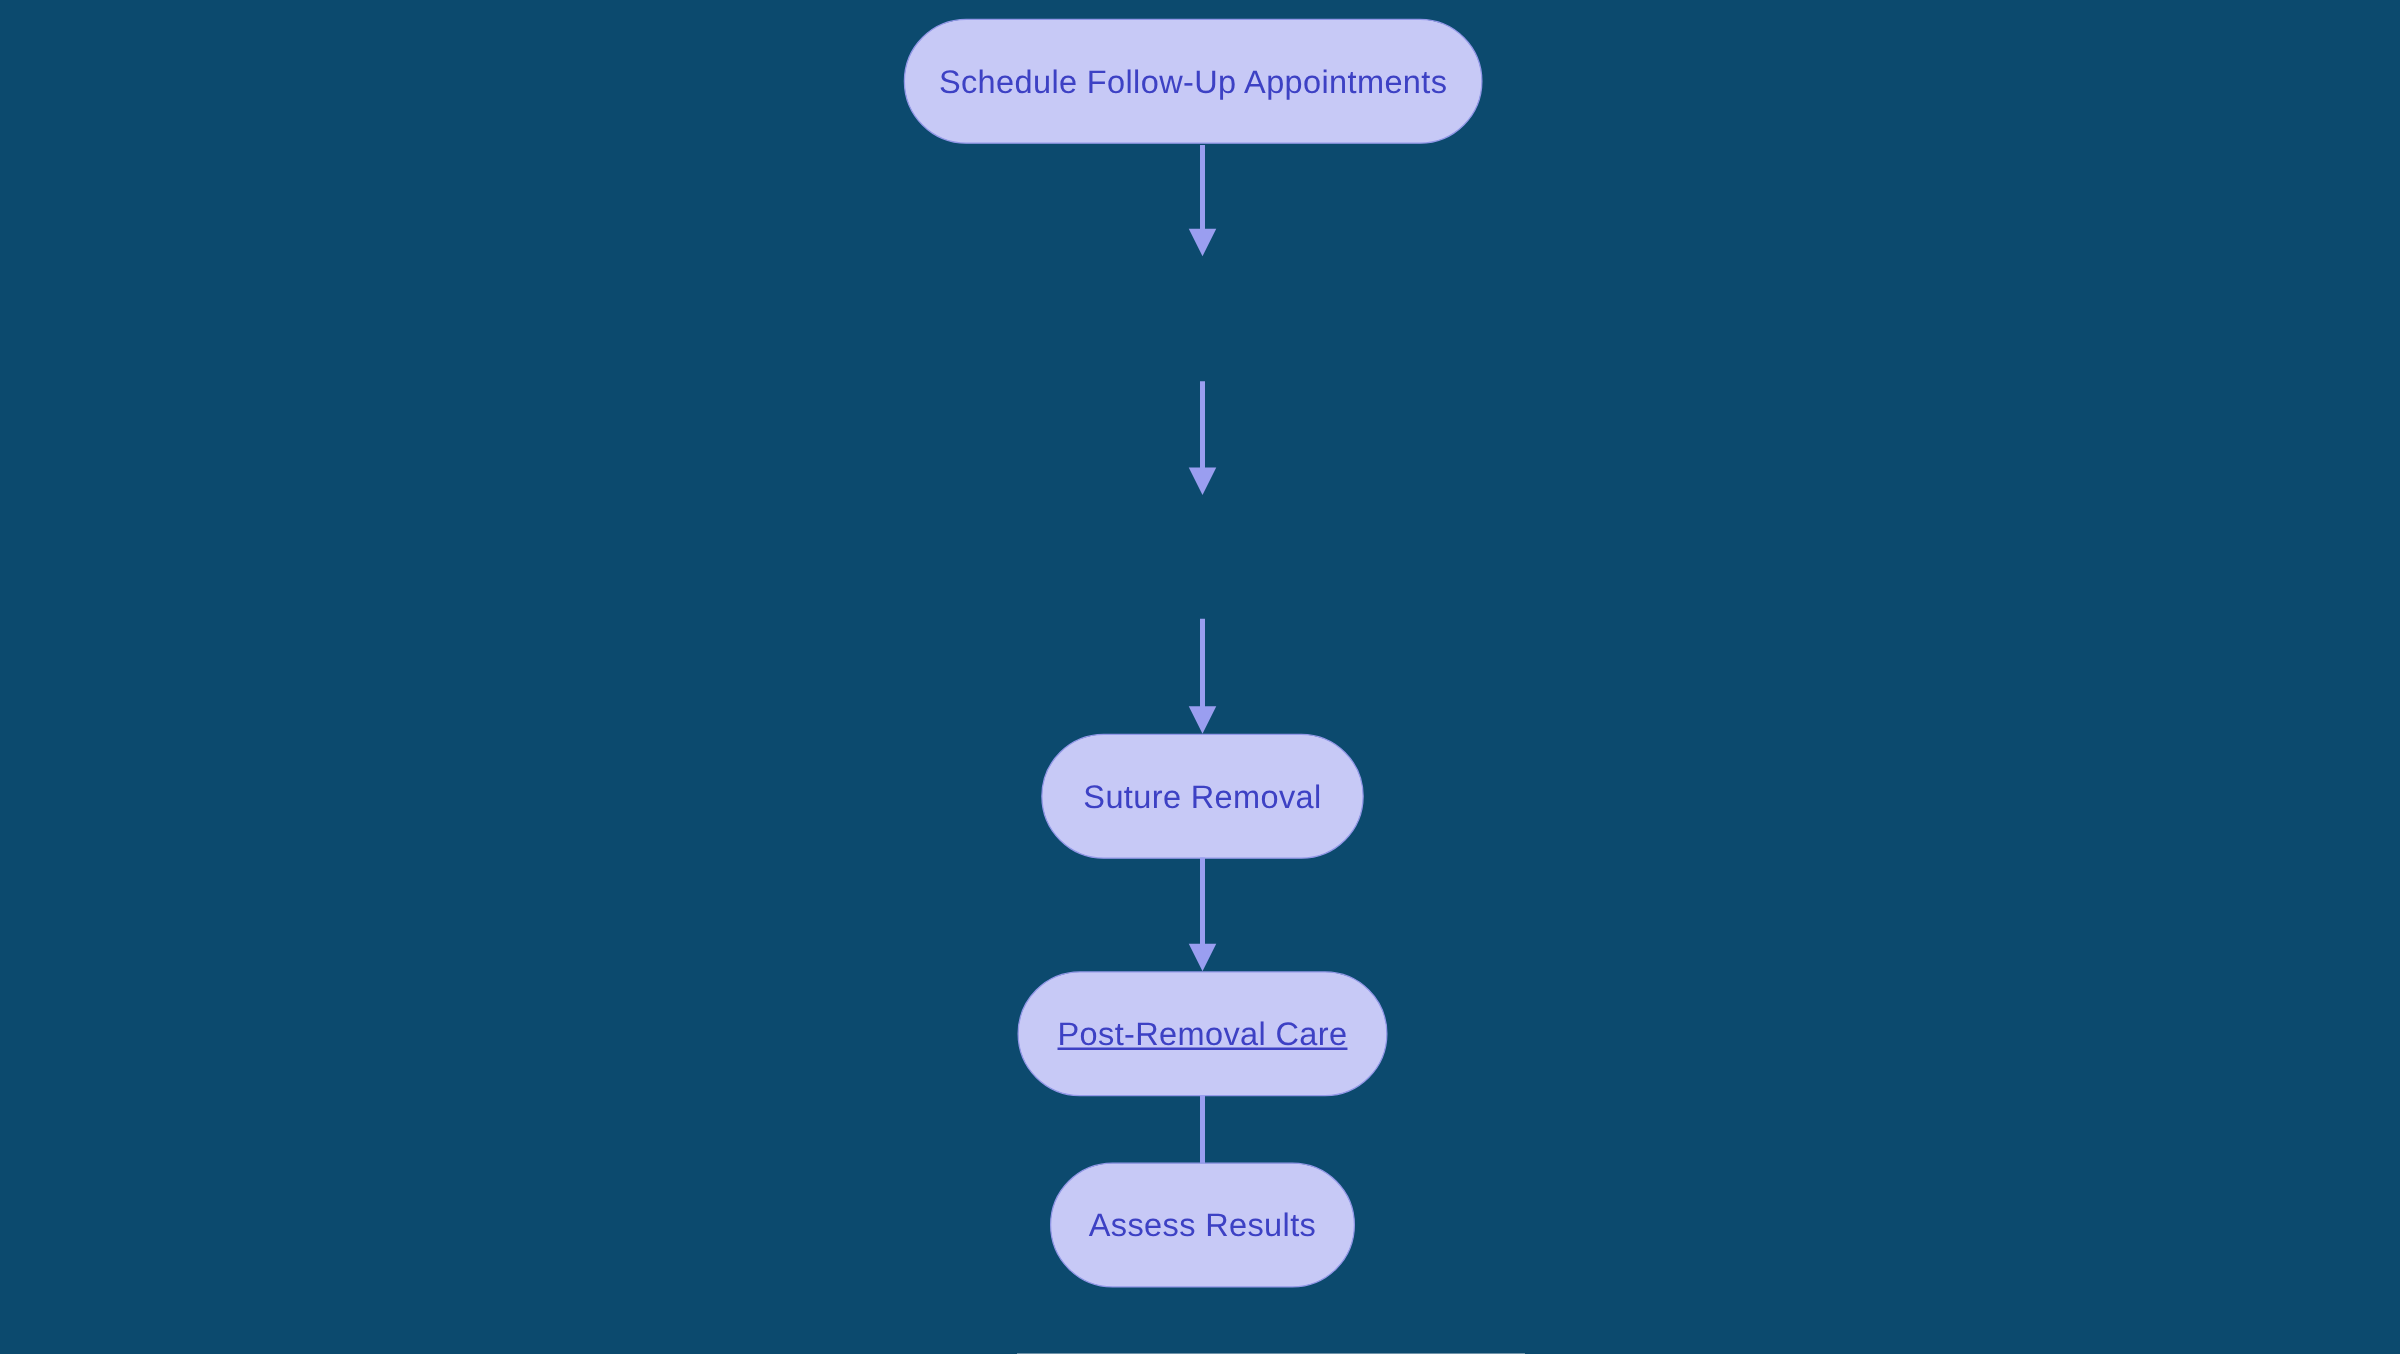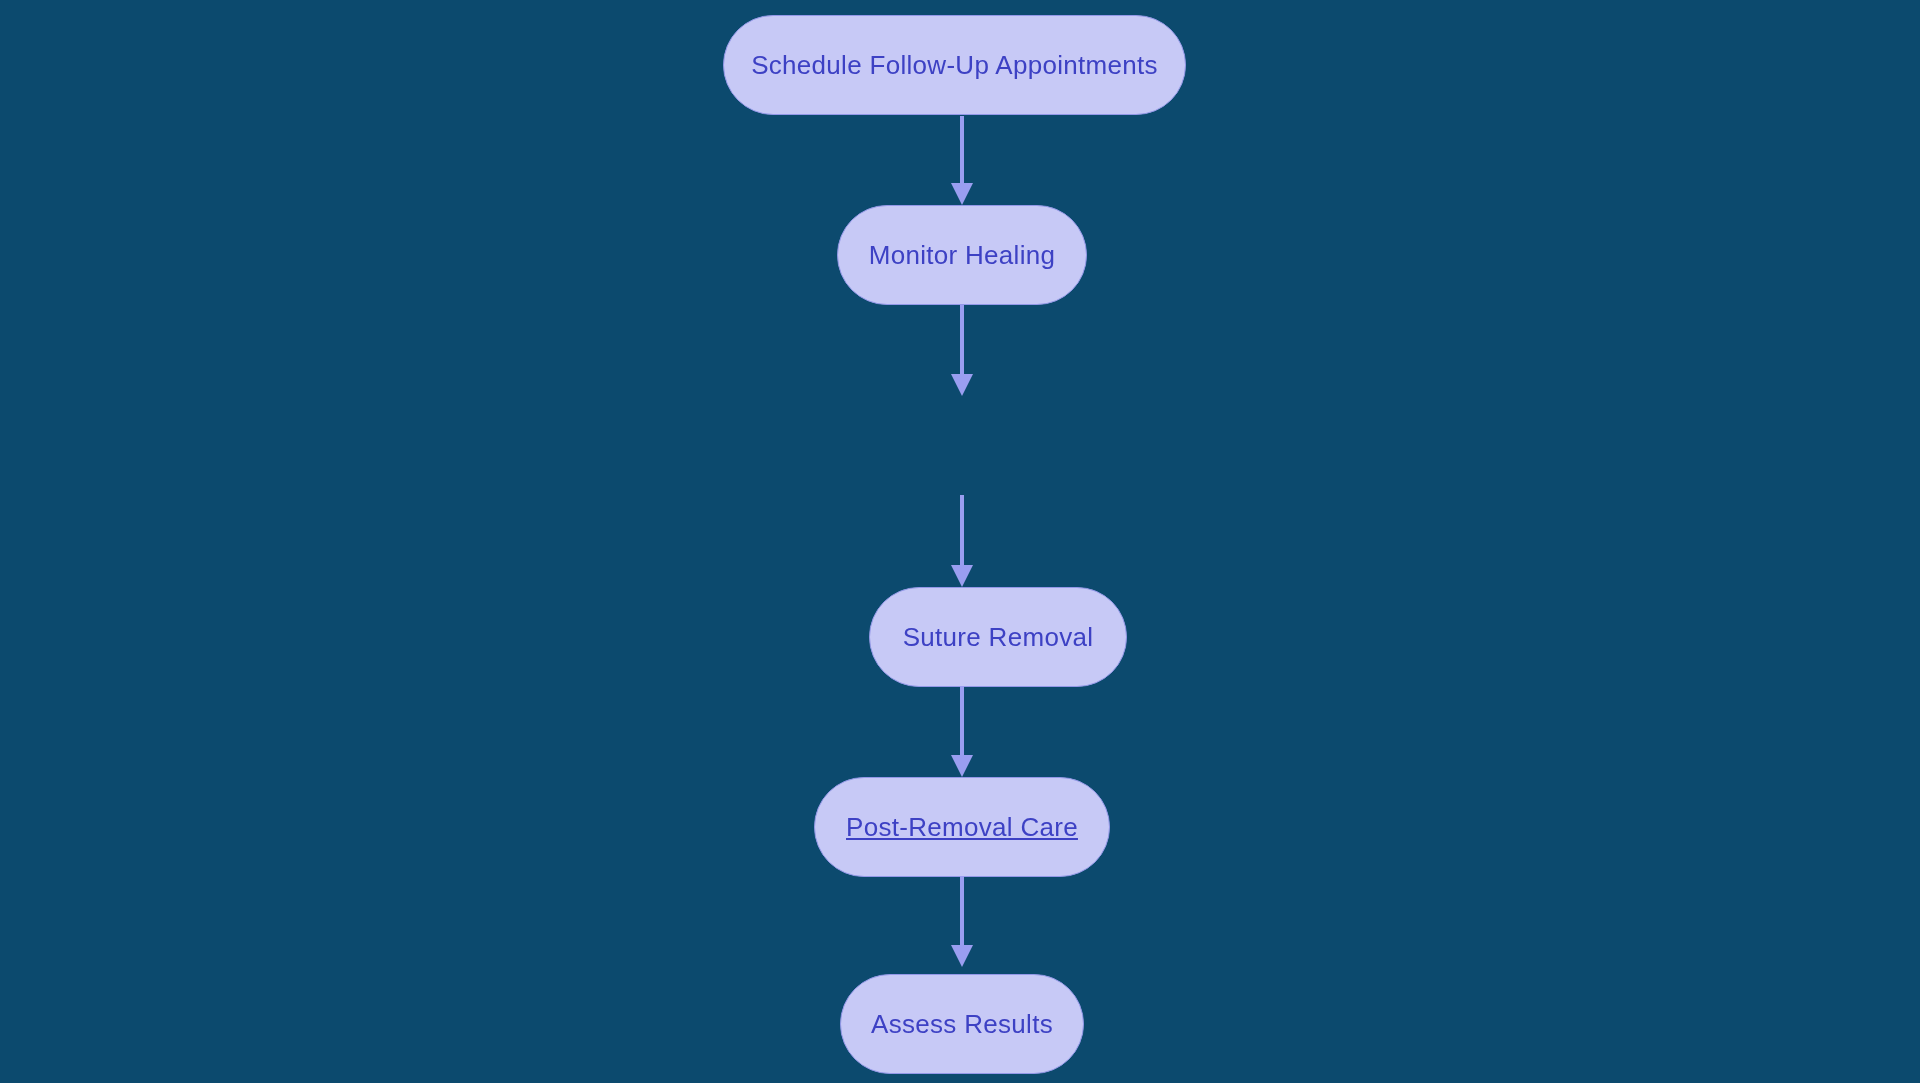--- a/index.html
+++ b/index.html
@@ -28,23 +28,23 @@
     color: #3d41c4;
     font-size: 26px;
     letter-spacing: 0.3px;
     white-space: nowrap;
     text-align: center;
   }
   
   .n1 { left: 723px; top: 15px;  width: 463px; }
   .n2 { left: 837px; top: 205px; width: 250px; }
   .n3 { left: 828px; top: 396px; width: 268px; }
-  .n4 { left: 869px; top: 587px; width: 258px; }
+  .n4 { left: 833px; top: 587px; width: 258px; }
   .n5 { left: 814px; top: 777px; width: 296px; text-decoration: underline; }
-  .n6 { left: 840px; top: 974px; width: 244px; }
+  .n6 { left: 840px; top: 930px; width: 244px; }
 
   .arrow {
     position: absolute;
     width: 22px;
     left: 951px;
   }
   .a1 { top: 116px; height: 89px; }
   .a2 { top: 305px; height: 91px; }
   .a3 { top: 495px; height: 92px; }
   .a4 { top: 686px; height: 91px; }
@@ -76,23 +76,20 @@
 
   <div class="node n1">
     <span>Schedule Follow-Up Appointments</span>
   </div>
 
   <div class="arrow a1">
     <div class="shaft"></div>
     <div class="head"></div>
   </div>
 
-  <div class="node n2">
-    <span>Monitor Healing</span>
-  </div>
 
   <div class="arrow a2">
     <div class="shaft"></div>
     <div class="head"></div>
   </div>
 
 
   <div class="arrow a3">
     <div class="shaft"></div>
     <div class="head"></div>

